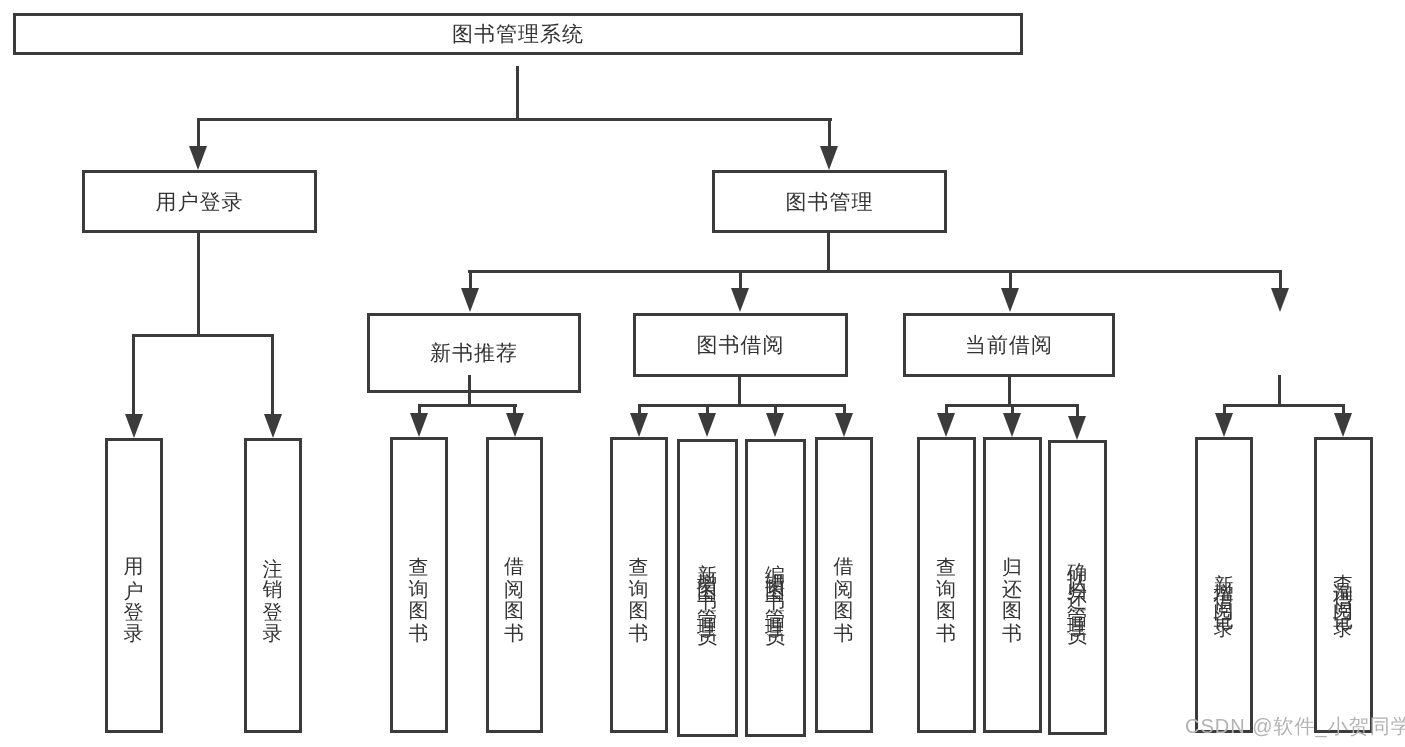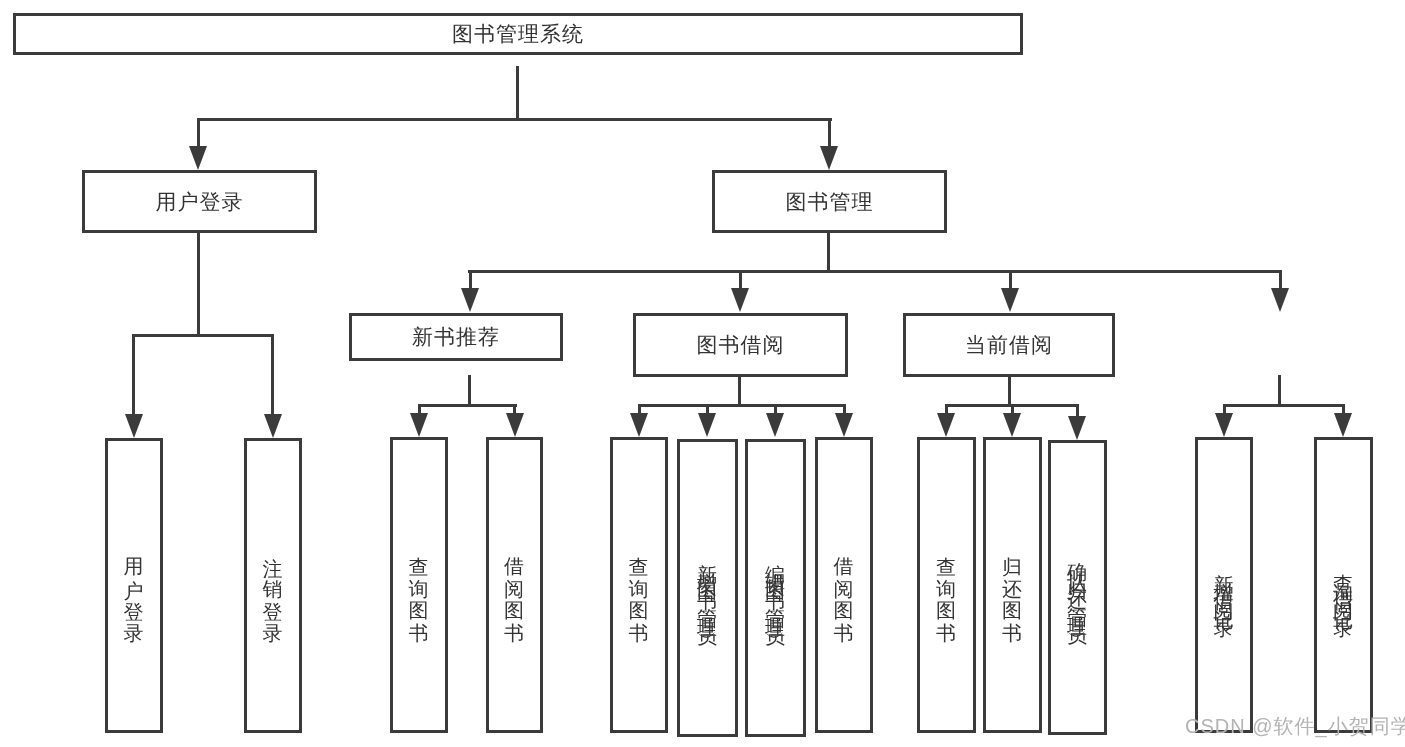--- a/index.html
+++ b/index.html
@@ -93,21 +93,21 @@
   <div class="cline" style="left:468px; top:270px; width:814px; height:3px;"></div>
   <div class="cline" style="left:469px; top:272px; width:3px; height:16px;"></div>
   <div class="arrow" style="left:461px; top:288px;"></div>
   <div class="cline" style="left:739px; top:272px; width:3px; height:16px;"></div>
   <div class="arrow" style="left:731px; top:288px;"></div>
   <div class="cline" style="left:1009px; top:272px; width:3px; height:16px;"></div>
   <div class="arrow" style="left:1001px; top:288px;"></div>
   <div class="cline" style="left:1279px; top:272px; width:3px; height:16px;"></div>
   <div class="arrow" style="left:1271px; top:288px;"></div>
 
-  <div class="node h" style="left:349px; top:313px; width:214px; height:48px;">
+  <div class="node h" style="left:367px; top:313px; width:214px; height:80px;">
     <span>新书推荐</span>
   </div>
   <div class="node h" style="left:633px; top:313px; width:215px; height:64px;">
     <span>图书借阅</span>
   </div>
   <div class="node h" style="left:903px; top:313px; width:212px; height:64px;">
     <span>当前借阅</span>
   </div>
 
   <div class="cline" style="left:468px; top:375px; width:3px; height:31px;"></div>

